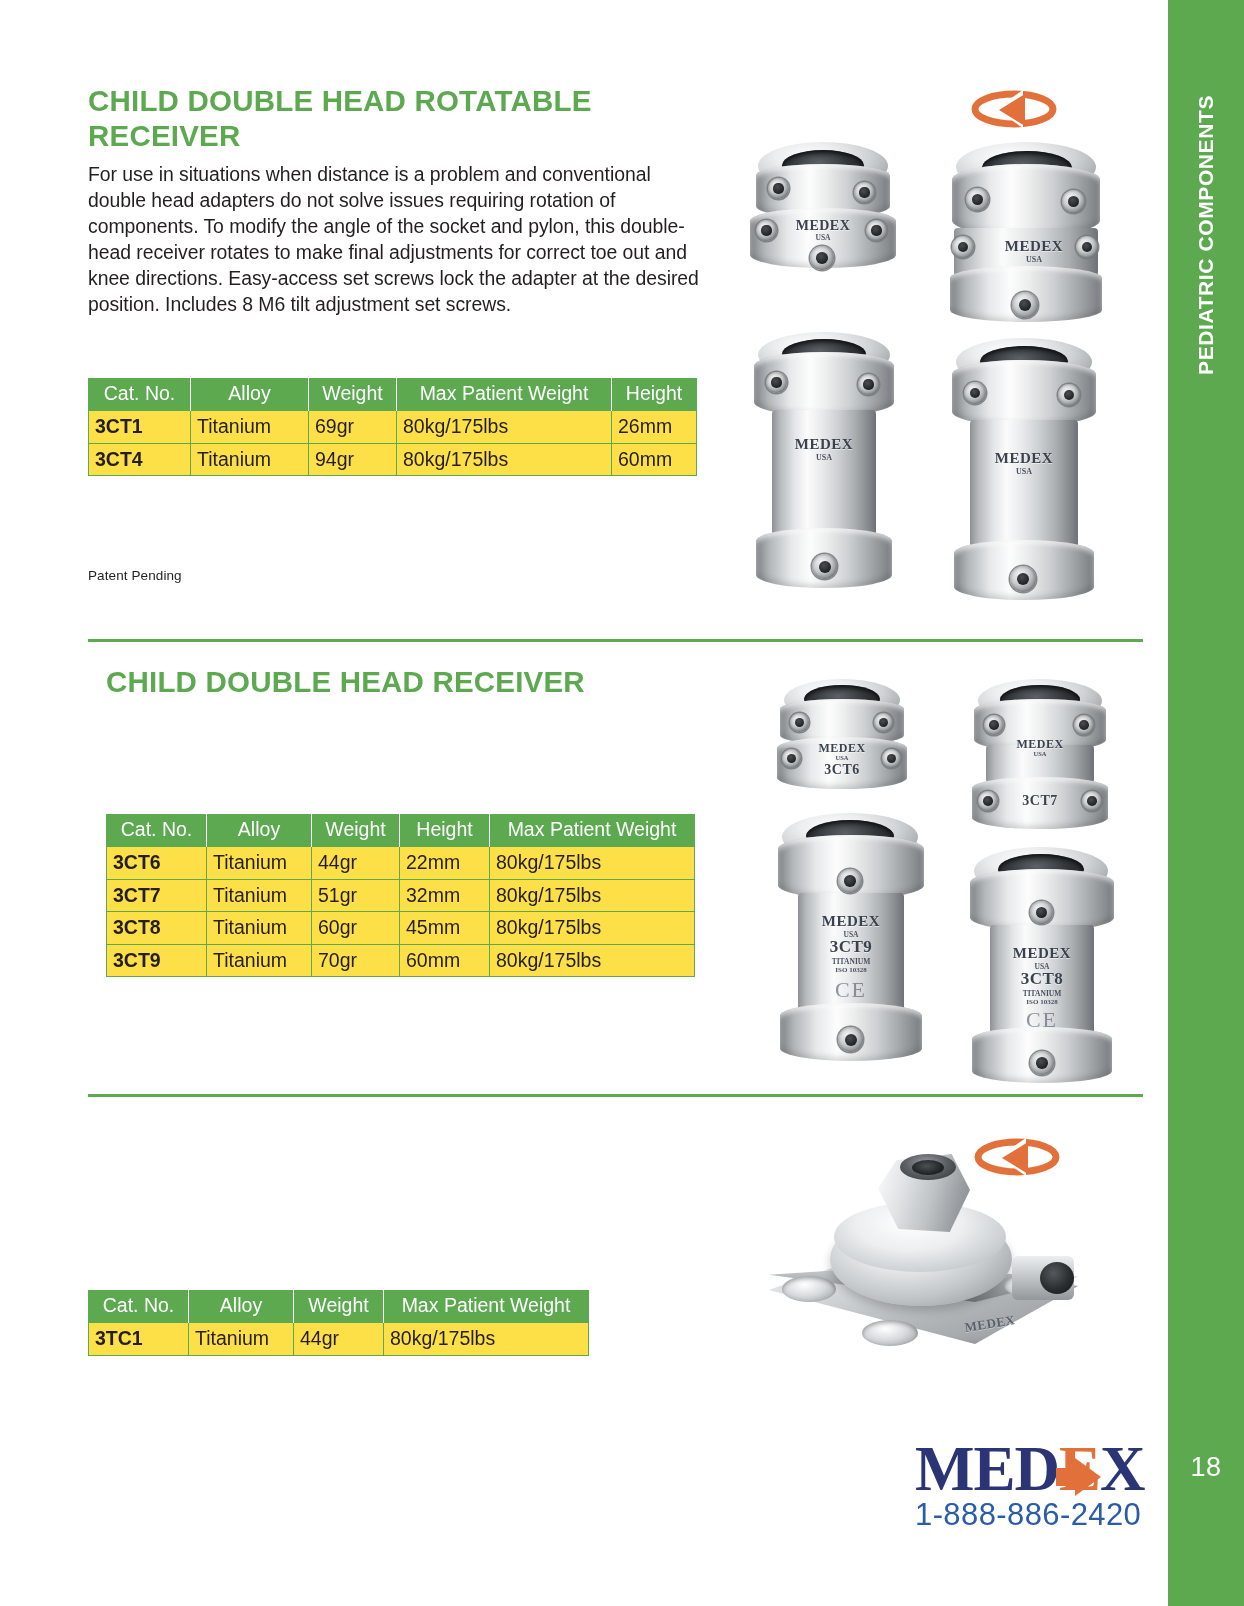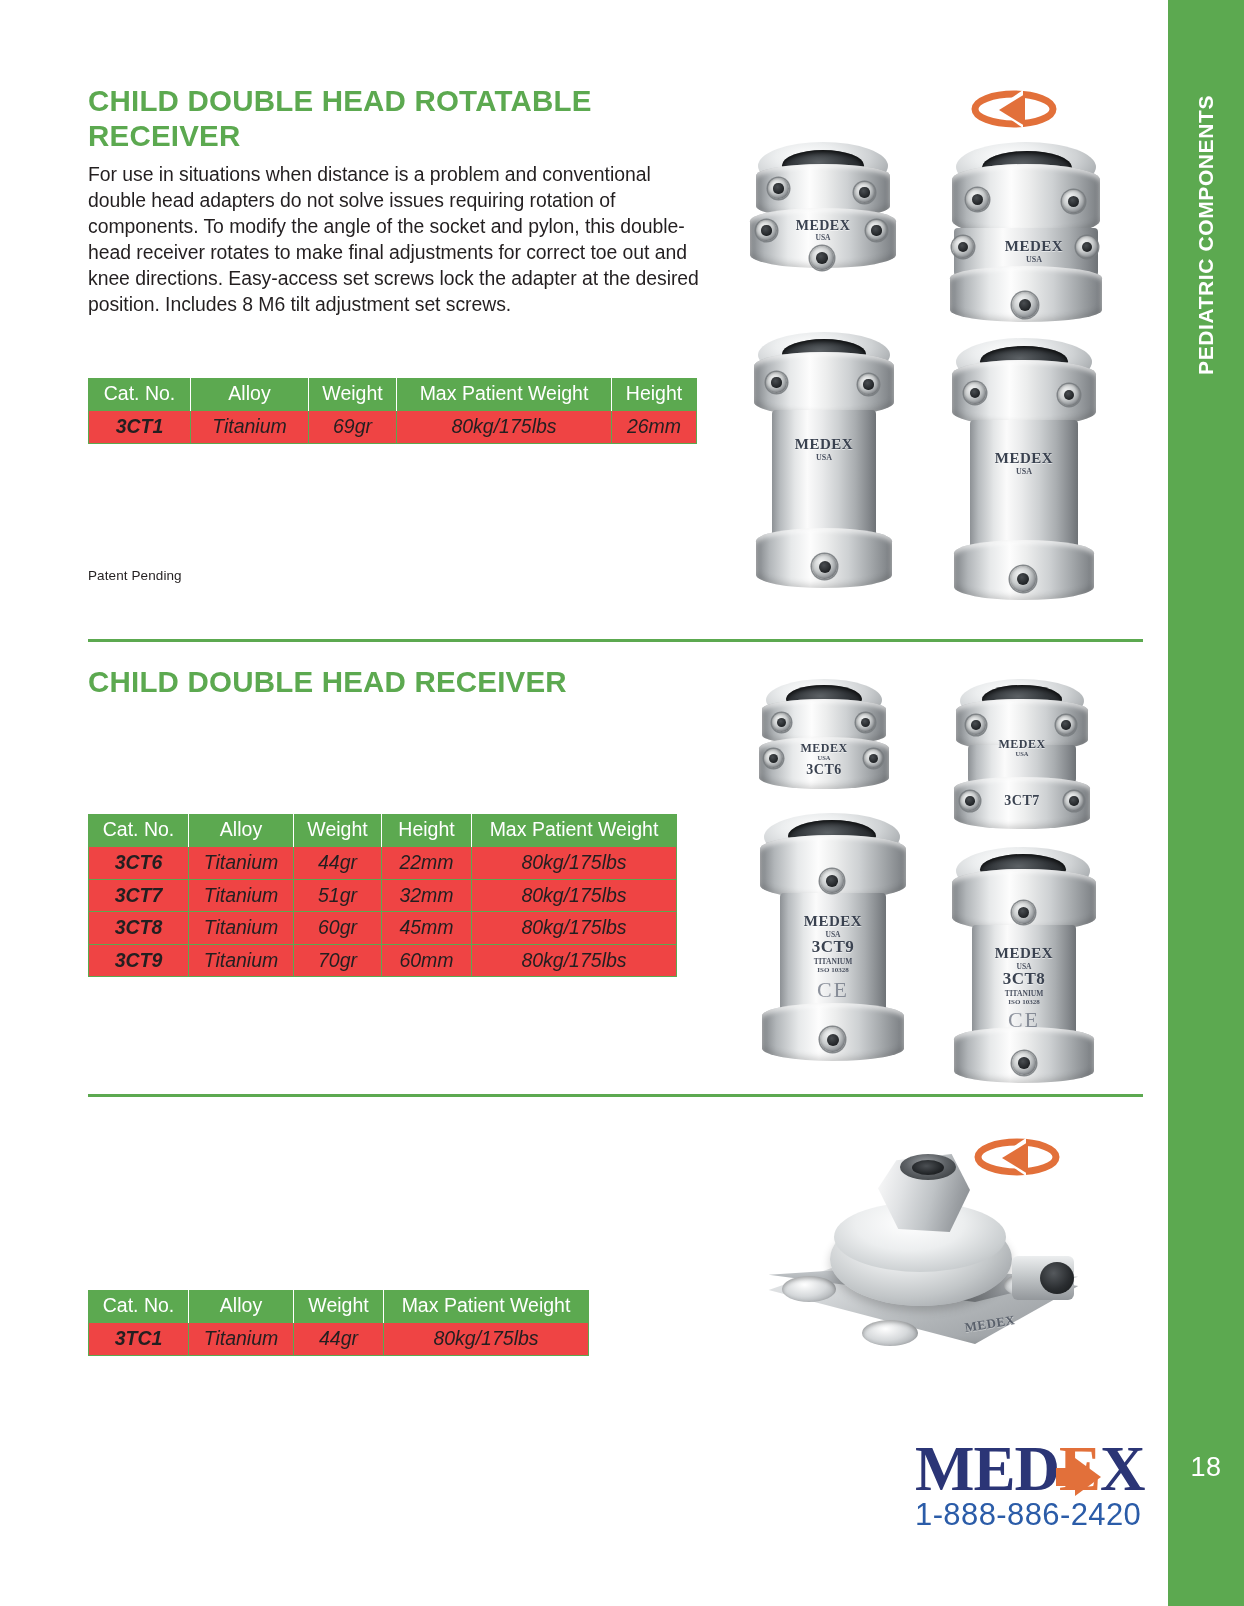--- a/index.html
+++ b/index.html
@@ -83,26 +83,25 @@
     font-size: 19.5px;
     padding: 4px 6px 6px 6px;
     text-align: center;
     border-left: 1.5px solid #ffffff;
     border-right: 1.5px solid #ffffff;
     line-height: 1.15;
   }
   table.spec th:first-child { border-left: 1.5px solid #5CA950; }
   table.spec th:last-child { border-right: 1.5px solid #5CA950; }
   table.spec td {
-    background: #ef4444;
+    background: #fde047;
     padding: 4px 6px 5px 6px;
-    text-align: center;
+    text-align: left;
     border: 1.5px solid #5CA950;
     line-height: 1.15;
-    font-style: italic;
   }
   table.spec td.catno { font-weight: bold; }
 
   
   .divider {
     position: absolute;
     left: 88px; width: 1055px; height: 3px;
     background: #5CA950;
   }
 
@@ -246,20 +245,27 @@
             <th>Height</th>
           </tr>
         </thead>
         <tbody>
           <tr>
             <td class="catno">3CT1</td>
             <td>Titanium</td>
             <td>69gr</td>
             <td>80kg/175lbs</td>
             <td>26mm</td>
+          </tr>
+          <tr>
+            <td class="catno">3CT4</td>
+            <td>Titanium</td>
+            <td>94gr</td>
+            <td>80kg/175lbs</td>
+            <td>60mm</td>
           </tr>
         </tbody>
       </table>
 
       <div class="note" style="position:absolute; left:88px; top:568px;">Patent Pending</div>
 
       <div class="photos" style="left:720px; top:70px; width:430px; height:540px;">
 
         <svg class="rot-arrow" width="98" height="50" viewBox="0 0 98 50" style="left:245px; top:14px;">
           <ellipse cx="49" cy="25" rx="39" ry="15" fill="none" stroke="#e2703a" stroke-width="7"></ellipse>
@@ -319,21 +325,21 @@
           <div class="screw" style="left:112px; top:46px; width:22px; height:22px;"></div>
           <div class="screw" style="left:64px; top:228px; width:26px; height:26px;"></div>
           <div class="engrave" style="left:10px; top:112px; width:136px; font-size:15px;">MEDEX</div>
           <div class="engrave-sub" style="left:10px; top:129px; width:136px; font-size:8px;">USA</div>
         </div>
       </div>
     </div>
 
     <div class="divider" style="top:639px;"></div>
 
-    <div class="section" style="left:0; top:0; width:1168px; height:1090px;">
+    <div class="section" style="left:18px; top:0; width:1168px; height:1090px;">
 
       <div class="text-col" style="top:665px;">
         <h2 class="title">CHILD DOUBLE HEAD RECEIVER</h2>
       </div>
 
       <table class="spec" style="position:absolute; left:88px; top:814px; width:588px;">
         <colgroup>
           <col style="width:100px">
             <col style="width:105px">
             <col style="width:88px">

